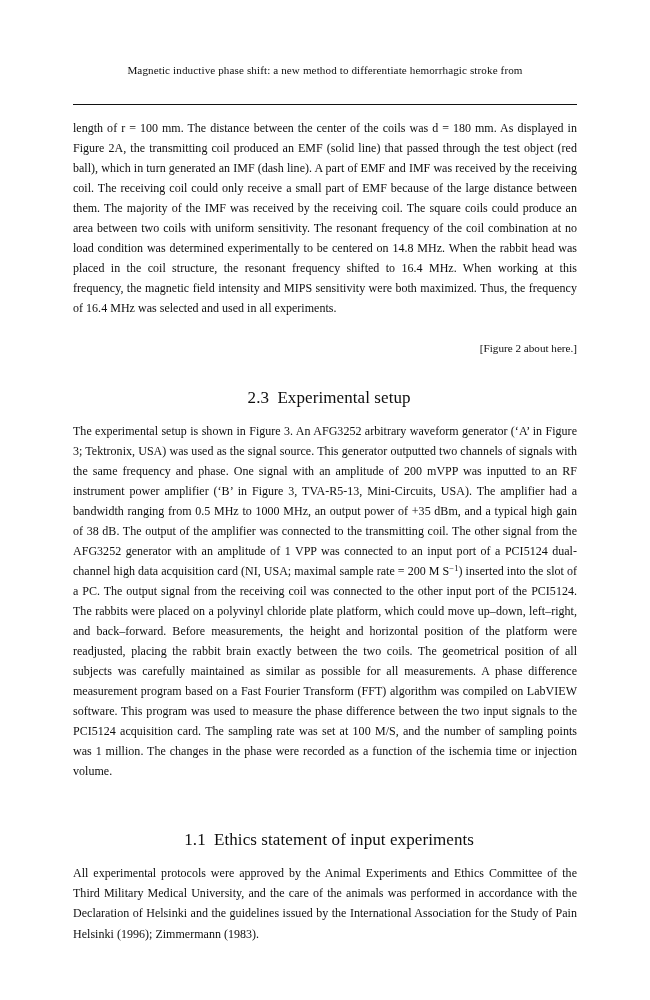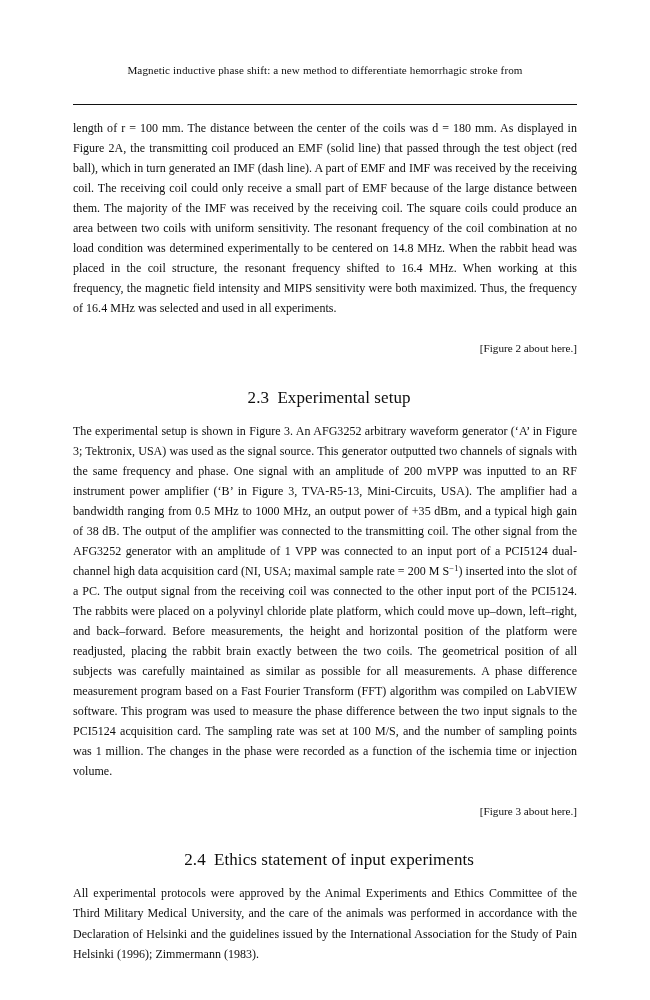--- a/index.html
+++ b/index.html
@@ -125,24 +125,23 @@
     <div class="sp-fig-after"></div>
 
     <h2 class="section">
       <span class="secnum">2.3</span><span>Experimental setup</span>
     </h2>
     <div class="sp-head-after"></div>
 
     <p class="body"><span>The experimental setup is shown in Figure 3. An AFG3252 arbitrary waveform generator (‘A’ in Figure 3; Tektronix, USA) was used as the signal source. This generator outputted two channels of signals with the same frequency and phase. One signal with an amplitude of 200 mVPP was inputted to an RF instrument power amplifier (‘B’ in Figure 3, TVA-R5-13, Mini-Circuits, USA). The amplifier had a bandwidth ranging from 0.5 MHz to 1000 MHz, an output power of +35 dBm, and a typical high gain of 38 dB. The output of the amplifier was connected to the transmitting coil. The other signal from the AFG3252 generator with an amplitude of 1 VPP was connected to an input port of a PCI5124 dual-channel high data acquisition card (NI, USA; maximal sample rate = 200 M S</span><sup class="minus1">−1</sup><span>) inserted into the slot of a PC. The output signal from the receiving coil was connected to the other input port of the PCI5124.  The rabbits were placed on a polyvinyl chloride plate platform, which could move up–down, left–right, and back–forward.  Before measurements, the height and horizontal position of the platform were readjusted, placing the rabbit brain exactly between the two coils.  The geometrical position of all subjects was carefully maintained as similar as possible for all measurements. A phase difference measurement program based on a Fast Fourier Transform (FFT) algorithm was compiled on LabVIEW software.  This program was used to measure the phase difference between the two input signals to the PCI5124 acquisition card.  The sampling rate was set at 100 M/S, and the number of sampling points was 1 million.  The changes in the phase were recorded as a function of the ischemia time or injection volume.</span></p>
 
     <div class="sp-fig-before"></div>
-    <p class="figure-note">[Figure 3 about here.]</p>
     <div class="sp-fig-after"></div>
 
     <h2 class="section">
-      <span class="secnum">2.4</span><span>Ethics statement of input experiments</span>
+      <span class="secnum">1.1</span><span>Ethics statement of input experiments</span>
     </h2>
     <div class="sp-head-after"></div>
 
     <p class="body">All experimental protocols were approved by the Animal Experiments and Ethics Committee of the Third Military Medical University, and the care of the animals was performed in accordance with the Declaration of Helsinki and the guidelines issued by the International Association for the Study of Pain Helsinki (1996); Zimmermann (1983).</p>
 
   </div>
 </div>
 
 </body></html>

